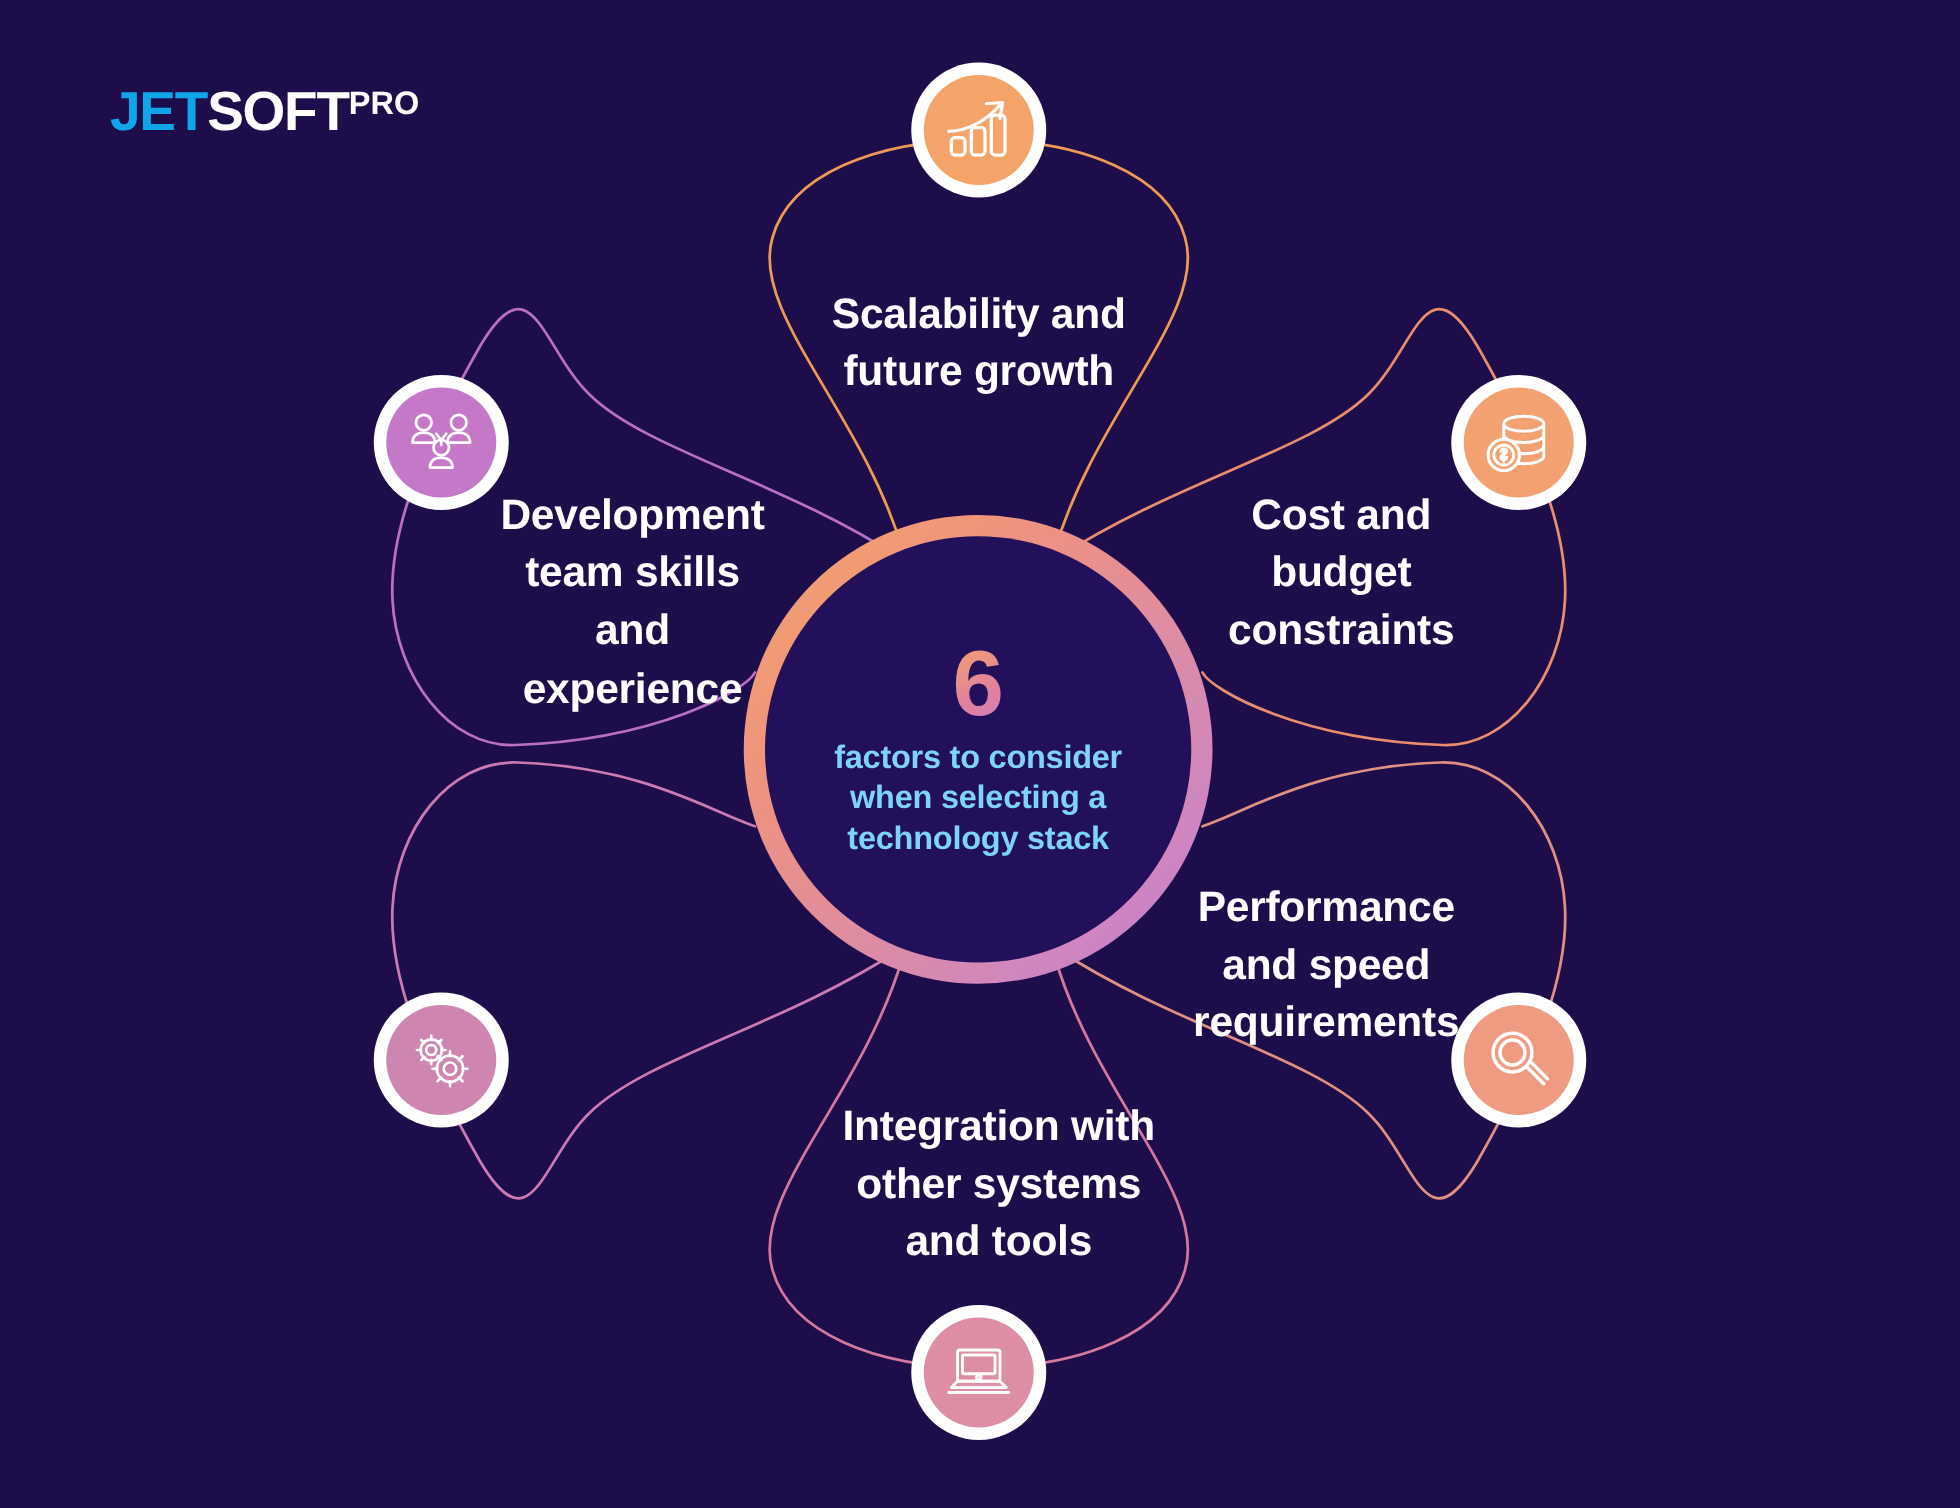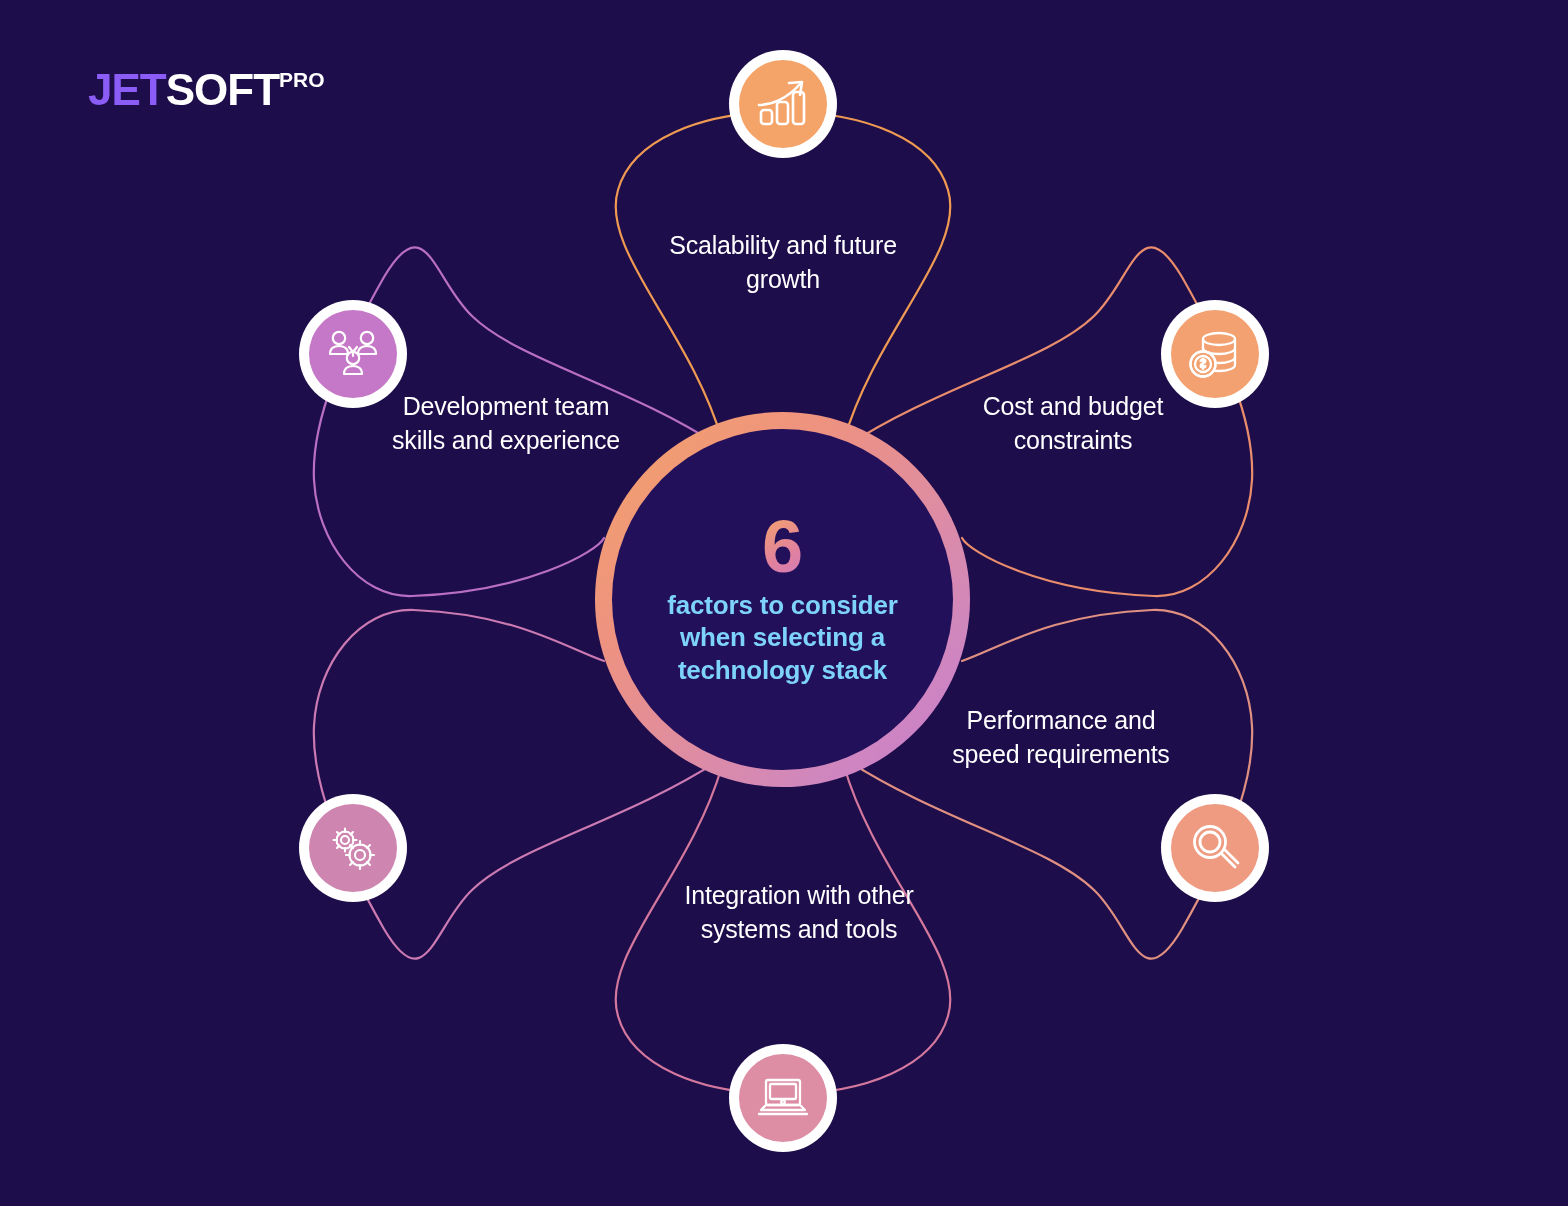--- a/index.html
+++ b/index.html
@@ -15,23 +15,23 @@
     background:#1e0d4b;
   }
 
   
   #logo {
     position:absolute; left:88px; top:68px;
     font-size:44px; font-weight:800; letter-spacing:-1px;
     line-height:1; white-space:nowrap;
     display:flex; align-items:flex-start;
   }
-  #logo .jet  { color:#8b5cf6; }
+  #logo .jet  { color:#0ea5e9; }
   #logo .soft { color:#ffffff; }
-  #logo .pro  { color:#ffffff; font-size:21px; font-weight:800; margin-top:1px; letter-spacing:0px; }
+  #logo .pro  { color:#ffffff; font-size:26px; font-weight:800; margin-top:1px; letter-spacing:0px; }
 
   
   #petals {
     position:absolute; left:0; top:0; width:1568px; height:1206px;
   }
 
   
   #center-wrap {
     position:absolute;
     left:595px; top:412px;
@@ -76,21 +76,21 @@
   .node .disc {
     width:88px; height:88px; border-radius:50%;
     display:flex; align-items:center; justify-content:center;
   }
   .node svg { display:block; }
 
   
   .label {
     position:absolute;
     color:#ffffff;
-    font-size:25px; font-weight:400;
+    font-size:34px; font-weight:700;
     line-height:1.36; letter-spacing:-0.2px;
   }
   .label.c  { text-align:center; }
 </style>
 </head>
 <body>
 
 <div id="stage">
 
   <div id="logo">

